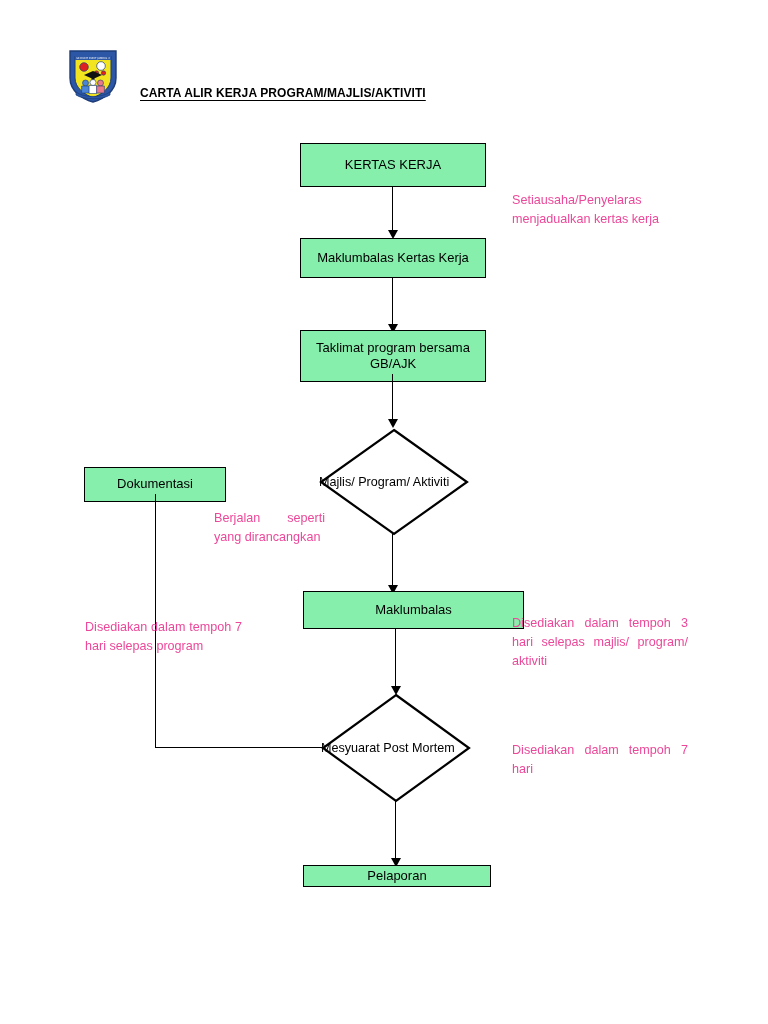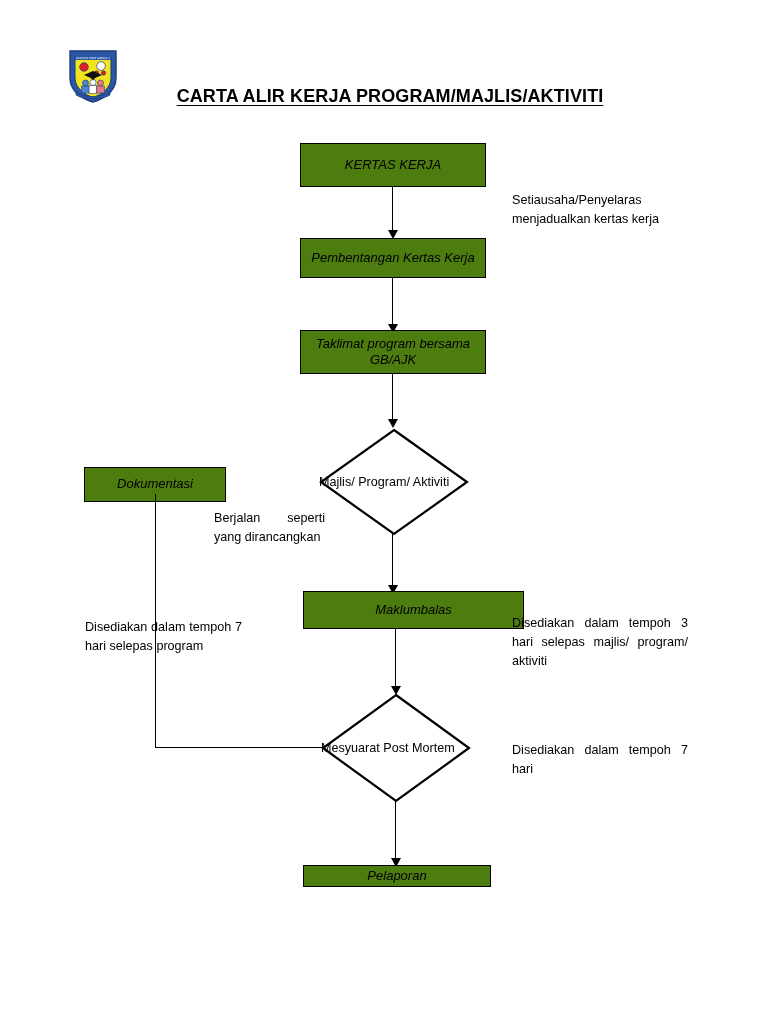--- a/index.html
+++ b/index.html
@@ -11,38 +11,37 @@
   }
   .page{position:absolute;inset:0;}
 
   
   .logo{position:absolute;left:66px;top:48px;width:54px;height:56px;}
   .logo svg{display:block;}
 
   
   .title{
     position:absolute;left:140px;top:86px;width:500px;
-    text-align:center;font-size:18px;font-weight:bold;
+    font-size:12px;font-weight:bold;
     letter-spacing:.1px;
     text-decoration:underline;
     text-underline-offset:3px;
     white-space:nowrap;
   }
 
   
   .node{
     position:absolute;
     border:1.6px solid #000;
-    background:#4d7c0f;
+    background:#86efac;
     display:flex;align-items:center;justify-content:center;
     text-align:center;
     font-size:13px;
     line-height:1.25;
     box-sizing:border-box;
-    font-style:italic;
   }
   .node span{display:block;}
 
   
   .diamond{
     position:absolute;
     display:flex;align-items:center;justify-content:flex-start;
   }
   .diamond .dshape{position:absolute;inset:0;}
   .diamond .dlabel{
@@ -57,21 +56,21 @@
     position:absolute;width:0;height:0;
     border-left:5px solid transparent;
     border-right:5px solid transparent;
     border-top:9px solid #000;
   }
 
   
   .note{
     position:absolute;font-size:12.6px;line-height:1.5;
     text-align:justify;text-justify:inter-word;
-    color:#000000;
+    color:#ec4899;
   }
 </style>
 </head>
 <body>
 
 <div class="page">
 
   <div class="logo">
     <svg width="54" height="56" viewBox="0 0 54 56" xmlns="http://www.w3.org/2000/svg">
       <path d="M4 3 H50 V30 C50 43 38 51 27 54 C16 51 4 43 4 30 Z" fill="#2b57a6" stroke="#1d3c78" stroke-width="1.4"></path>
@@ -97,27 +96,27 @@
   <div class="title">CARTA ALIR KERJA PROGRAM/MAJLIS/AKTIVITI</div>
 
   <div class="node" style="left:300px;top:143px;width:186px;height:44px;">
     <span>KERTAS KERJA</span>
   </div>
 
   <div class="vline" style="left:392px;top:187px;height:45px;"></div>
   <div class="arrowhead" style="left:388px;top:230px;"></div>
 
   <div class="node" style="left:300px;top:238px;width:186px;height:40px;">
-    <span>Pembentangan Kertas Kerja</span>
+    <span>Maklumbalas Kertas Kerja</span>
   </div>
 
   <div class="vline" style="left:392px;top:278px;height:48px;"></div>
   <div class="arrowhead" style="left:388px;top:324px;"></div>
 
-  <div class="node" style="left:300px;top:330px;width:186px;height:44px;flex-direction:column;">
+  <div class="node" style="left:300px;top:330px;width:186px;height:52px;flex-direction:column;">
     <span>Taklimat program bersama</span>
     <span>GB/AJK</span>
   </div>
 
   <div class="vline" style="left:392px;top:374px;height:47px;"></div>
   <div class="arrowhead" style="left:388px;top:419px;"></div>
 
   <div class="diamond" style="left:319px;top:428px;width:150px;height:108px;">
     <svg class="dshape" viewBox="0 0 150 108" preserveAspectRatio="none">
       <polygon points="75,2 148,54 75,106 2,54" fill="#ffffff" stroke="#000000" stroke-width="2.2"></polygon>

